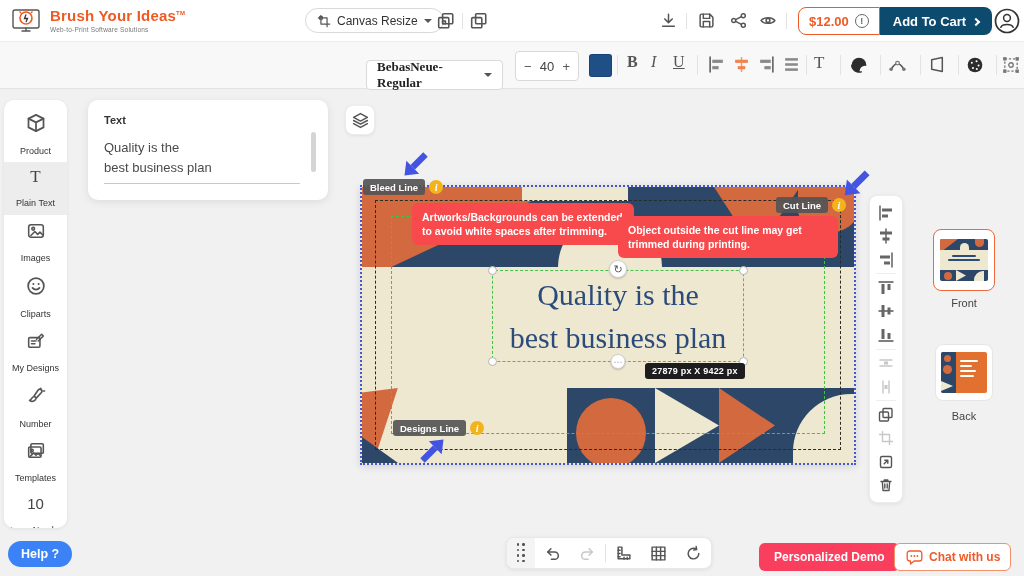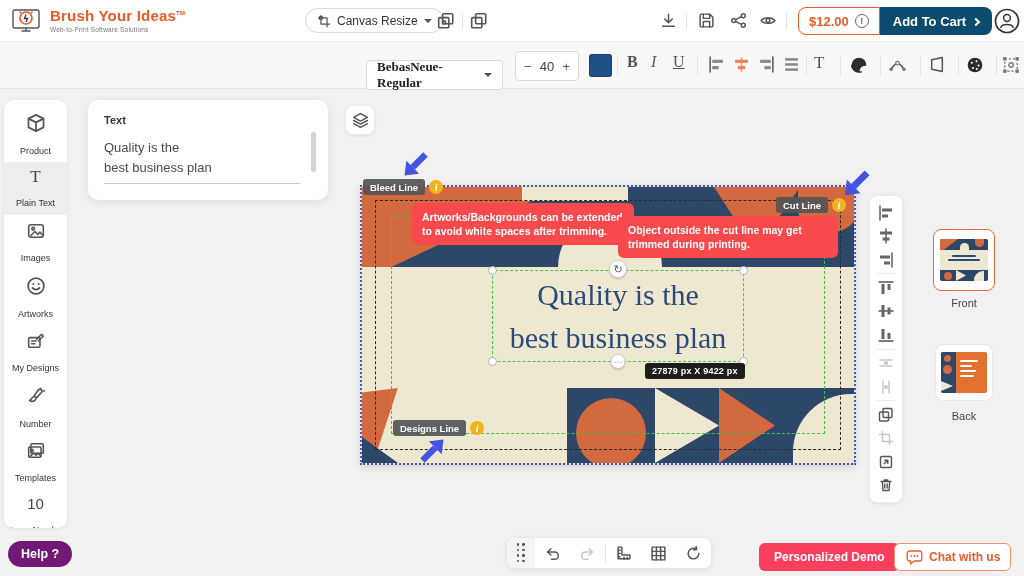--- a/index.html
+++ b/index.html
@@ -56,21 +56,21 @@
   .sidebar { position:absolute; left:4px; top:100px; width:63px; height:428px; background:#fff;
     border-radius:10px; box-shadow:0 1px 4px rgba(0,0,0,.07); padding-top:6px; overflow:hidden; z-index:20; }
   .side-item { display:flex; flex-direction:column; align-items:center; gap:13px; padding:7px 2px 6px;
     cursor:pointer; }
   .side-item.active { background:#ededee; }
   .side-label { font-size:9px; color:#333; text-align:center; line-height:1.15; }
   .side-T { font-family:"Liberation Serif", serif; font-size:17px; color:#444; line-height:16px; }
   .side-10 { font-size:15px; color:#444; line-height:16px; }
   .stripe-chip { width:24px; height:11px; border-radius:2px; margin:3px auto 0;
     background:repeating-linear-gradient(45deg,#555 0 2px,#fff 2px 4px); border:1px solid #555; }
-  .help-btn { position:absolute; left:8px; top:541px; background:#701a75; color:#fff; font-size:12.5px;
+  .help-btn { position:absolute; left:8px; top:541px; background:#3b82f6; color:#fff; font-size:12.5px;
     font-weight:bold; border:none; border-radius:15px; padding:6px 13px; cursor:pointer; z-index:20; }
 
   
   .text-panel { position:absolute; left:88px; top:100px; width:240px; height:100px; background:#fff;
     border-radius:10px; box-shadow:0 2px 8px rgba(0,0,0,.09); padding:14px 16px; z-index:20; }
   .text-panel-title { font-size:11px; font-weight:bold; color:#333; }
   .text-input { margin-top:12px; width:196px; height:46px; border:none; border-bottom:1px solid #c9c9c9;
     resize:none; outline:none; font-family:"Liberation Sans",sans-serif; font-size:13px; color:#4a4a4a;
     line-height:20px; background:transparent; }
   .text-scroll { position:absolute; right:12px; top:32px; width:5px; height:40px; background:#d4d4d4;
@@ -366,21 +366,21 @@
     </div>
     <div class="side-item">
       <span>
         <svg width="20" height="20" viewBox="0 0 16 16">
             <circle cx="8" cy="8" r="6.3" class="ic"></circle>
             <circle cx="5.9" cy="6.4" r=".8" fill="#555"></circle>
             <circle cx="10.1" cy="6.4" r=".8" fill="#555"></circle>
             <path d="M5.2 9.5c1.5 1.9 4.1 1.9 5.6 0" class="ic"></path>
           </svg>
       </span>
-      <span class="side-label">Artworks</span>
+      <span class="side-label">Cliparts</span>
     </div>
     <div class="side-item">
       <span>
         <svg width="20" height="18" viewBox="0 0 16 16">
             <rect x="1.5" y="5" width="10" height="8.5" rx="1" class="ic"></rect>
             <path d="M8.5 6.5 13 2l1.5 1.5L10 8M4 8h4M4 10.5h3" class="ic" stroke-width="1.1"></path>
           </svg>
       </span>
       <span class="side-label">My Designs</span>
     </div>

